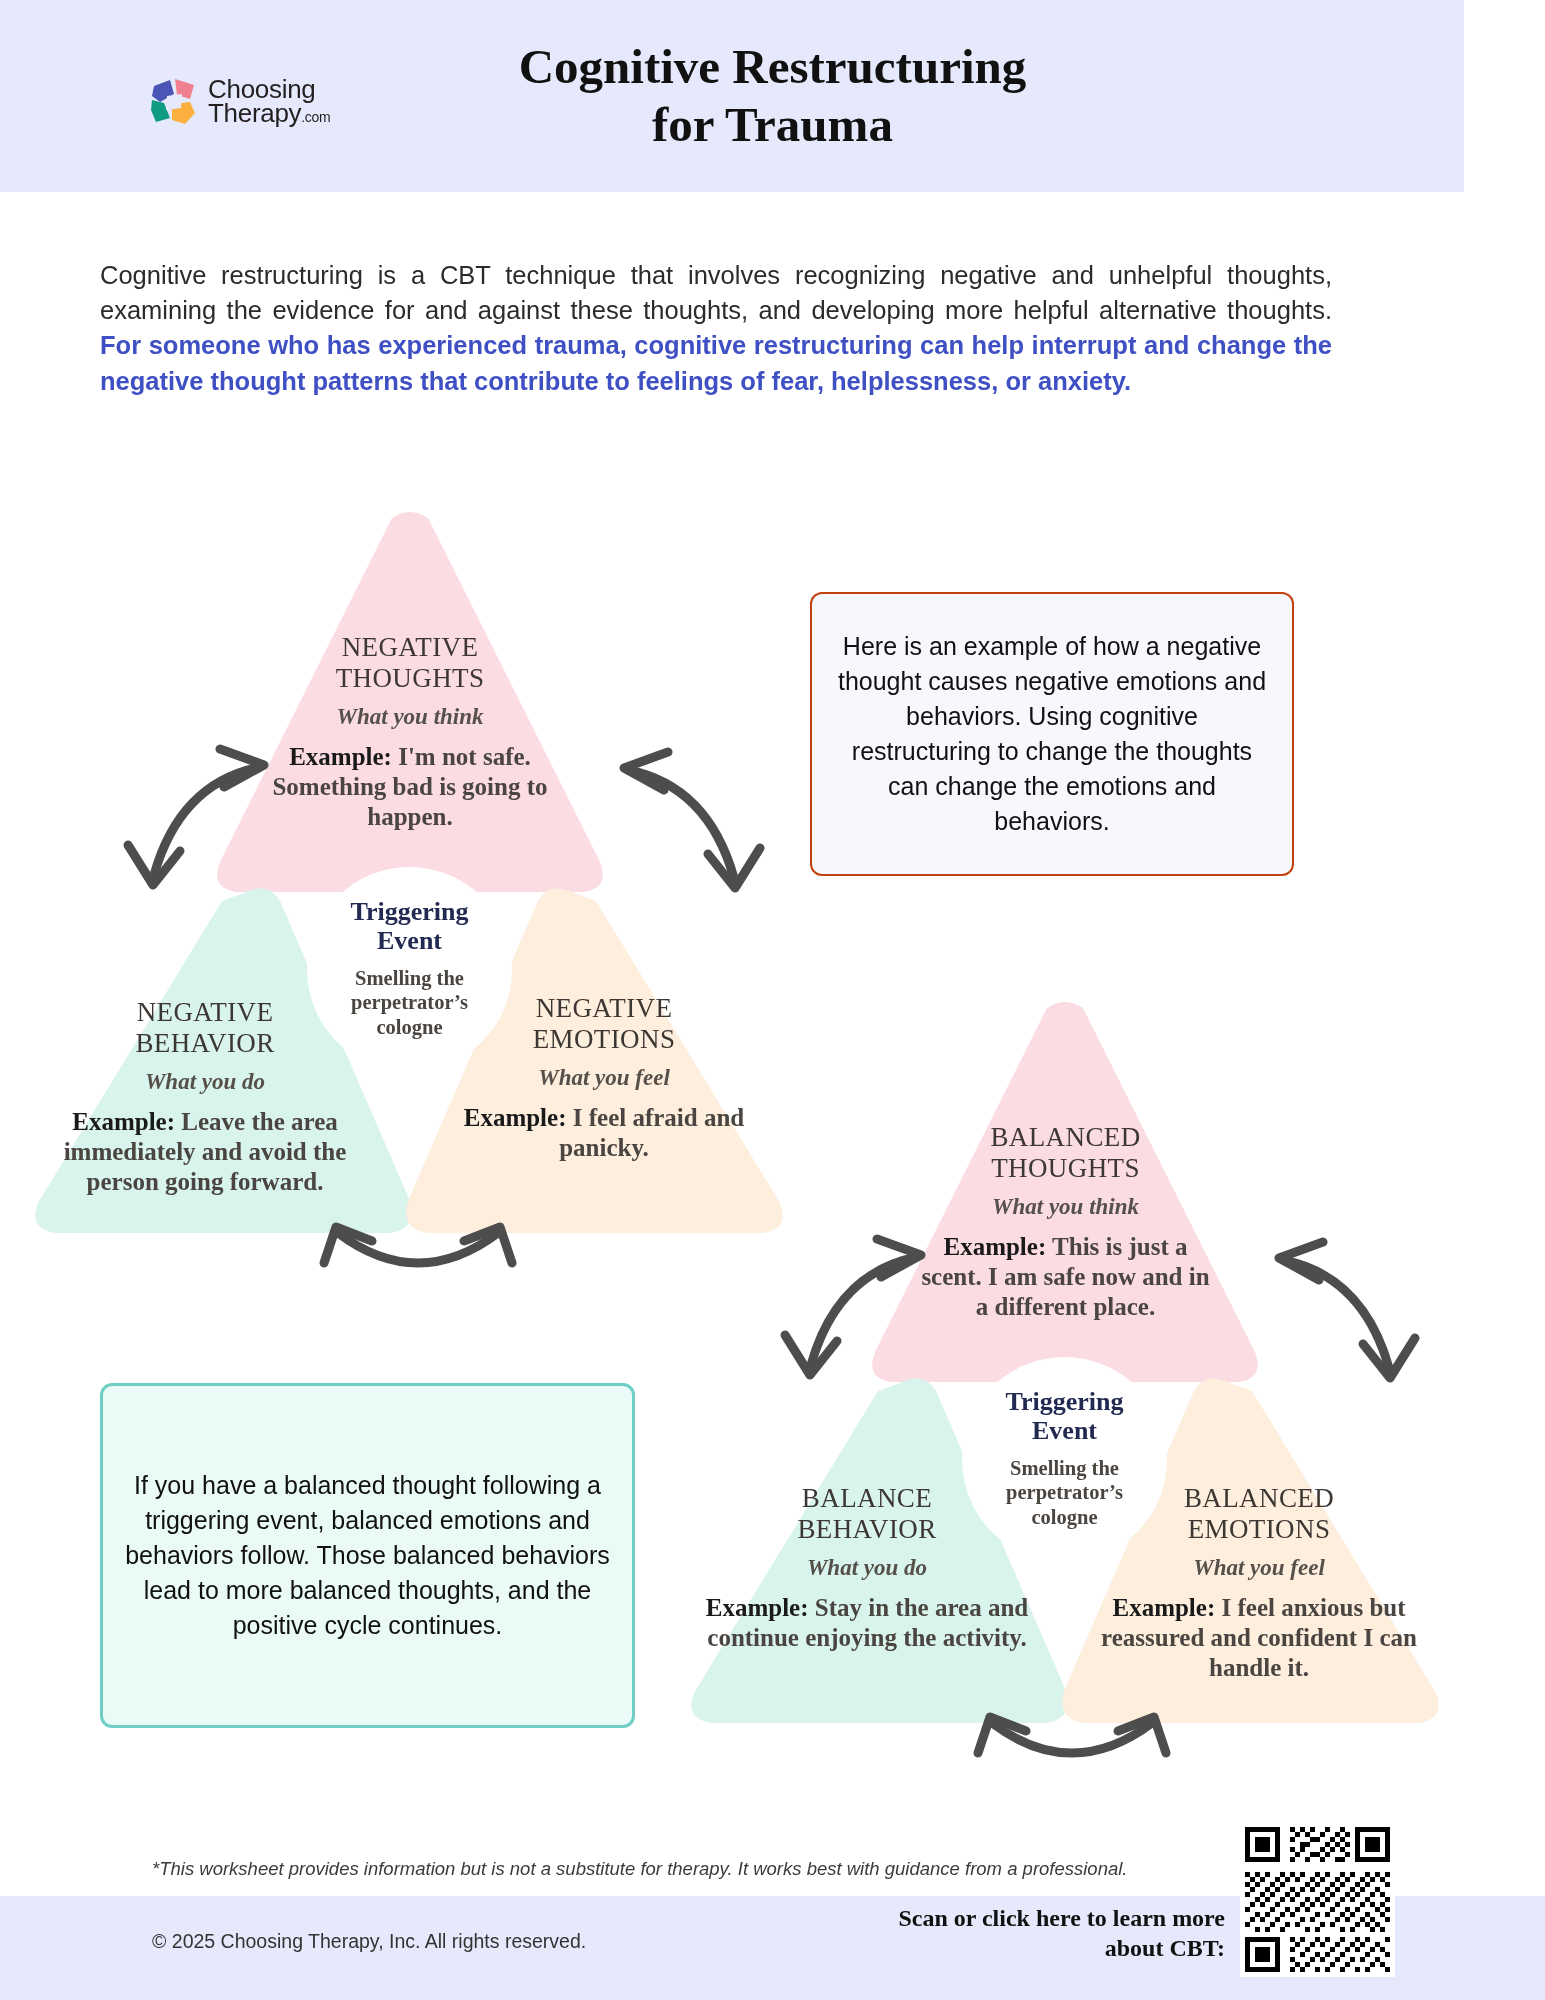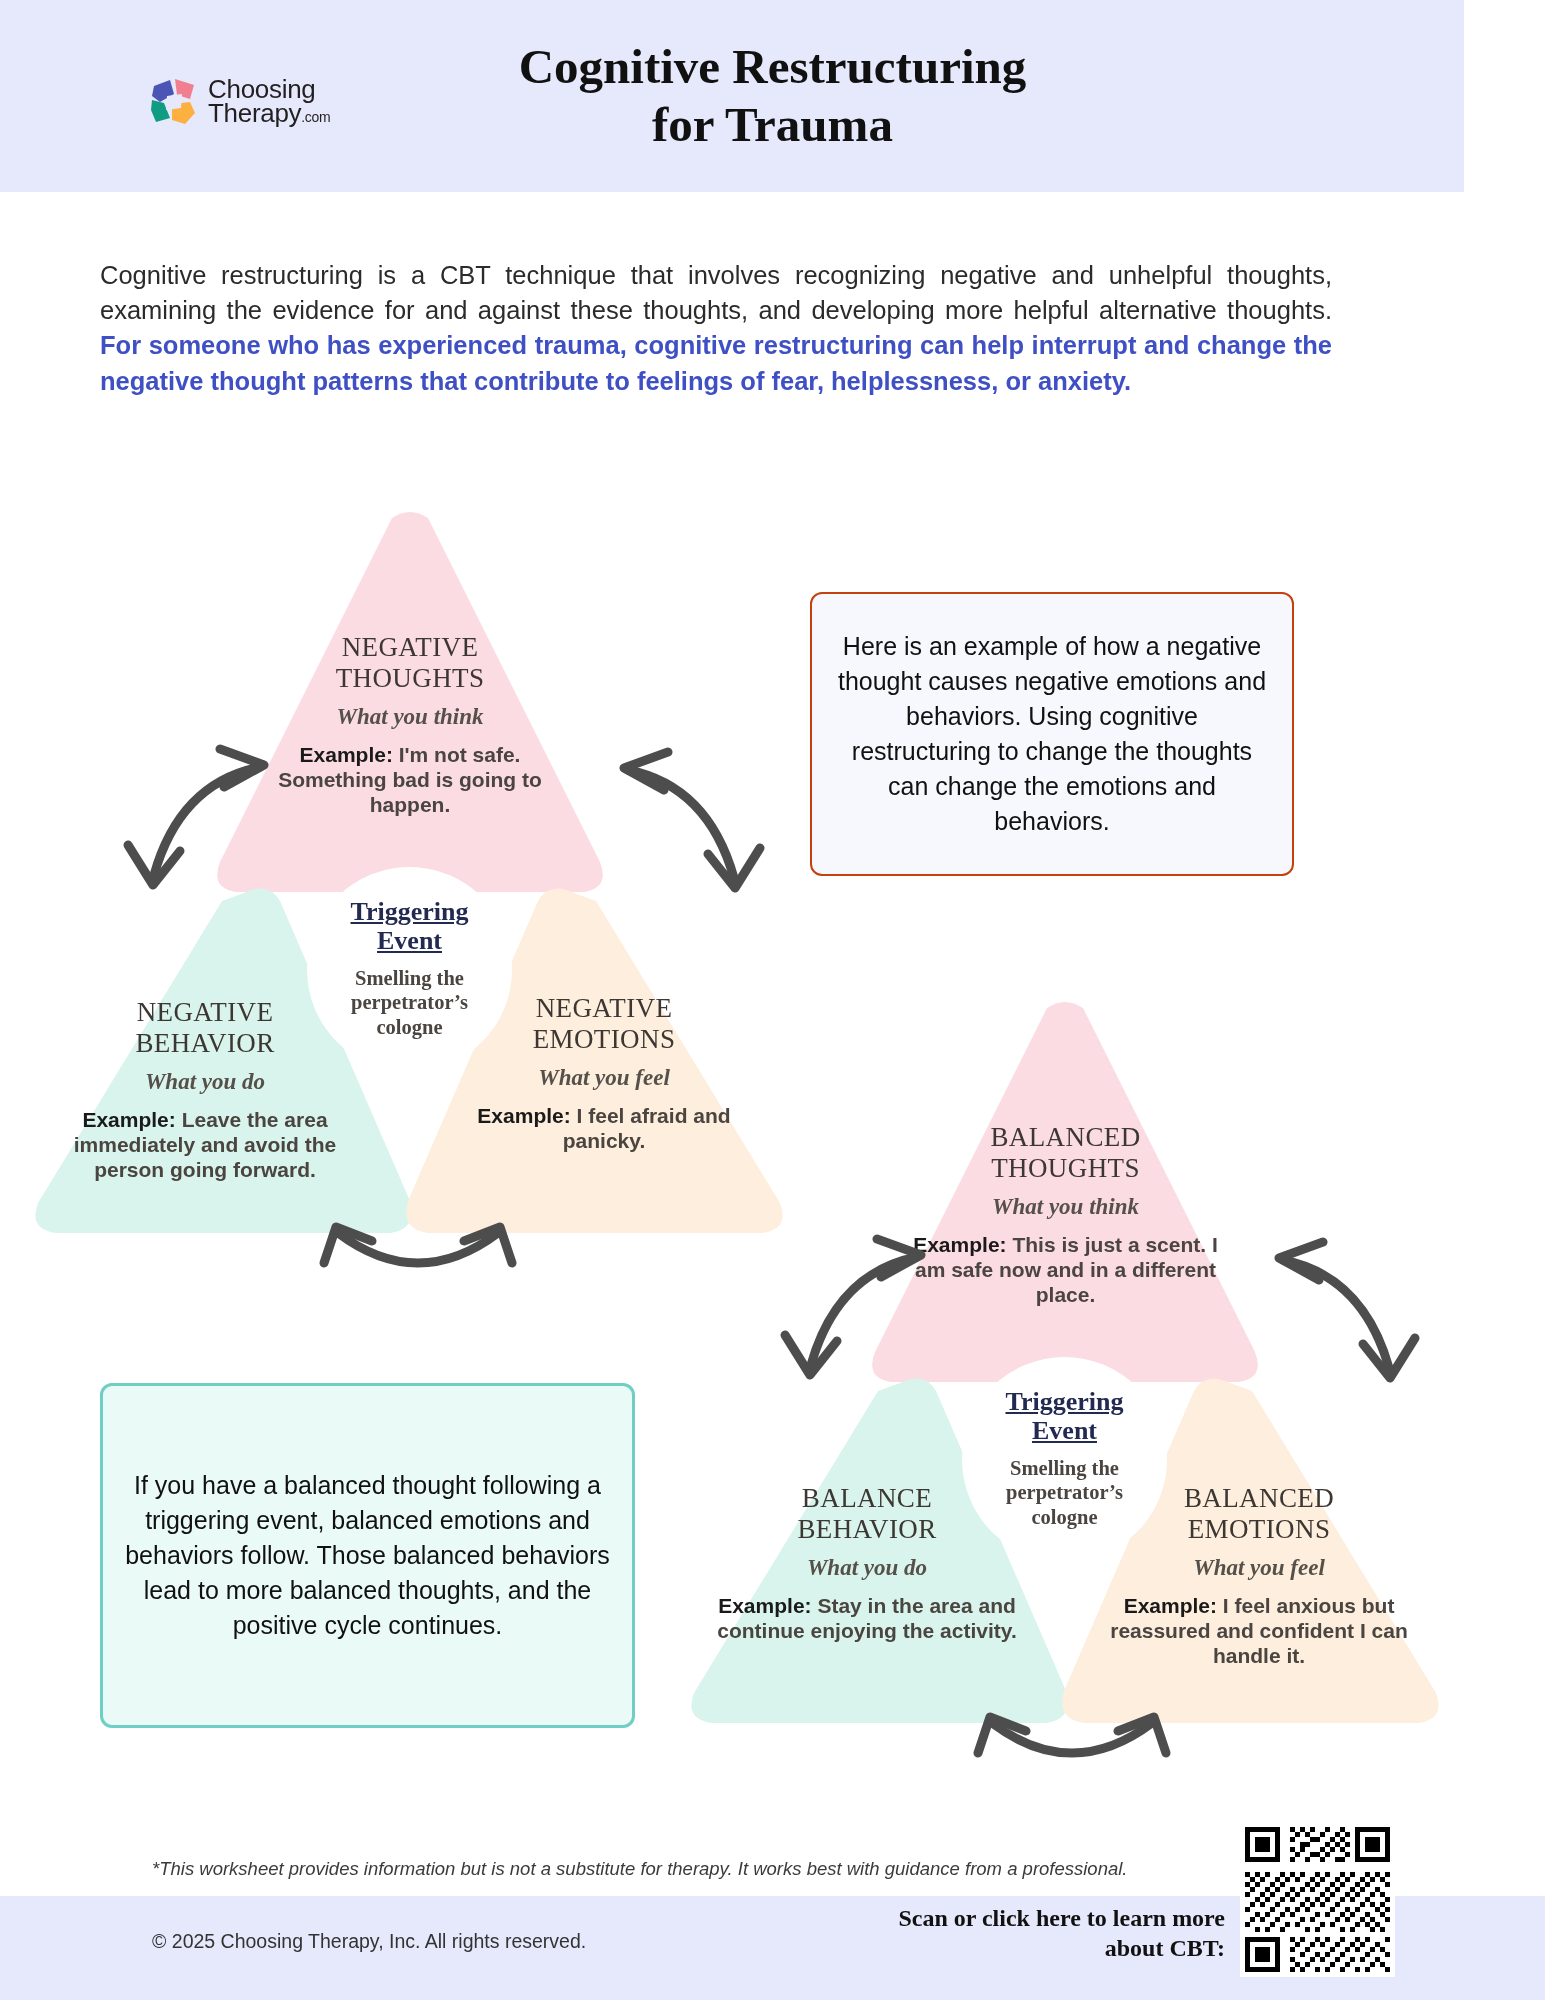--- a/index.html
+++ b/index.html
@@ -61,41 +61,40 @@
     letter-spacing:0.4px;
   }
   .tri-sub{
     font-family:"Liberation Serif", serif;
     font-weight:bold;font-style:italic;
     font-size:23px;
     color:#555049;
     margin-top:11px;
   }
   .tri-ex{
-    font-family:Liberation Sans, sans-serif;
+    font-family:Liberation Serif, serif;
     font-weight:bold;
-    font-size:21px;
+    font-size:25px;
     line-height:1.2;
     color:#4a4540;
     margin-top:12px;
   }
   .tri-ex b{color:#1a1a1a;}
   .center-circle{
     position:absolute;
     border-radius:50%;
     background:#ffffff;
     text-align:center;
   }
   .cc-title{
     font-family:"Liberation Serif", serif;
     font-weight:bold;
     font-size:26px;
     line-height:1.12;
     color:#232a52;
-    text-decoration:underline;
   }
   .cc-body{
     font-family:"Liberation Serif", serif;
     font-weight:bold;
     font-size:20.5px;
     line-height:1.18;
     color:#4a4540;
     margin-top:11px;
   }
   .arrow{position:absolute;}

